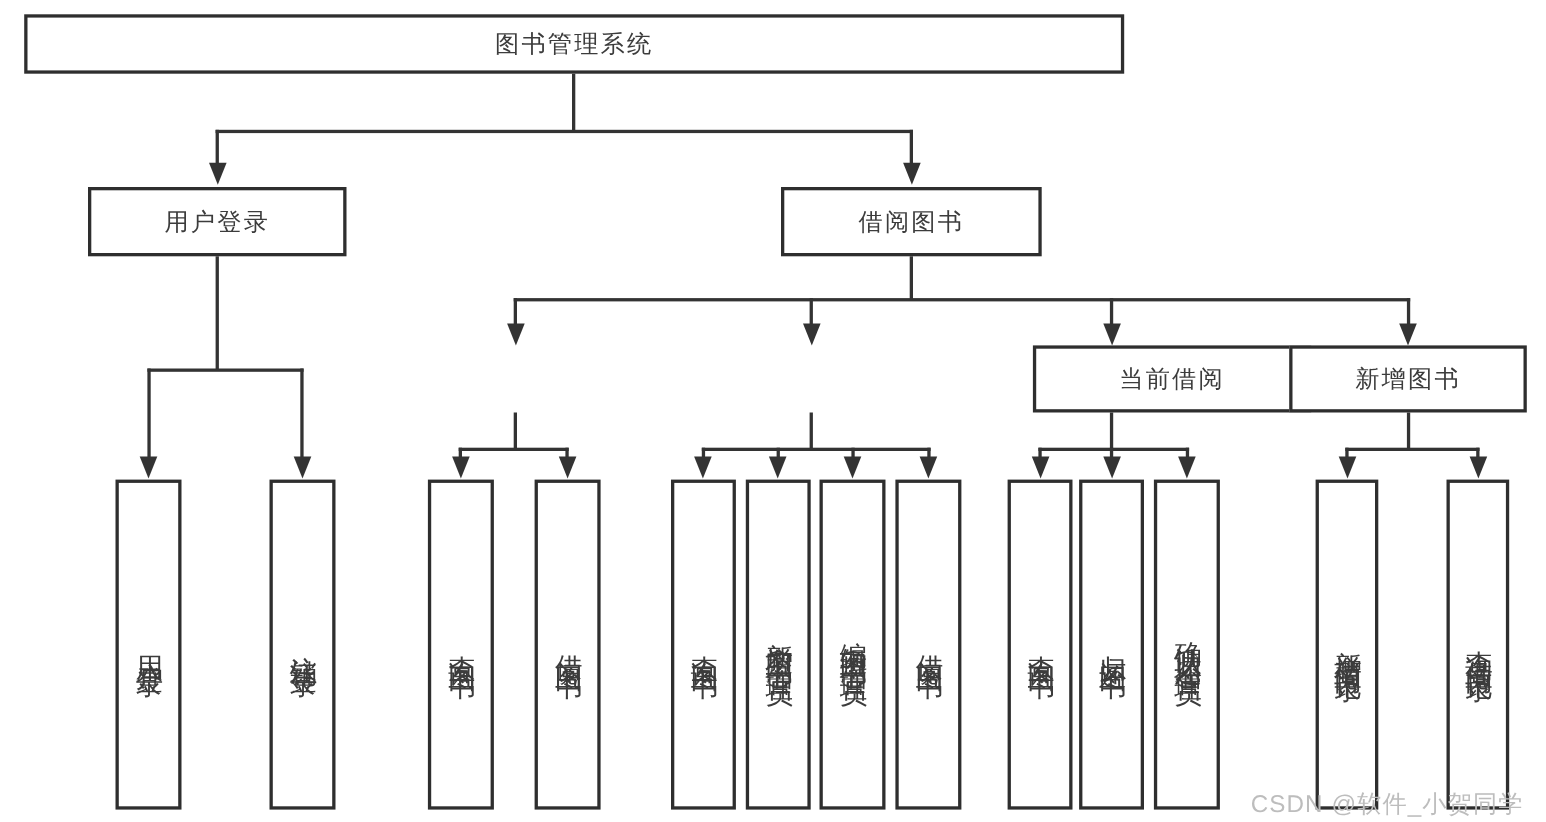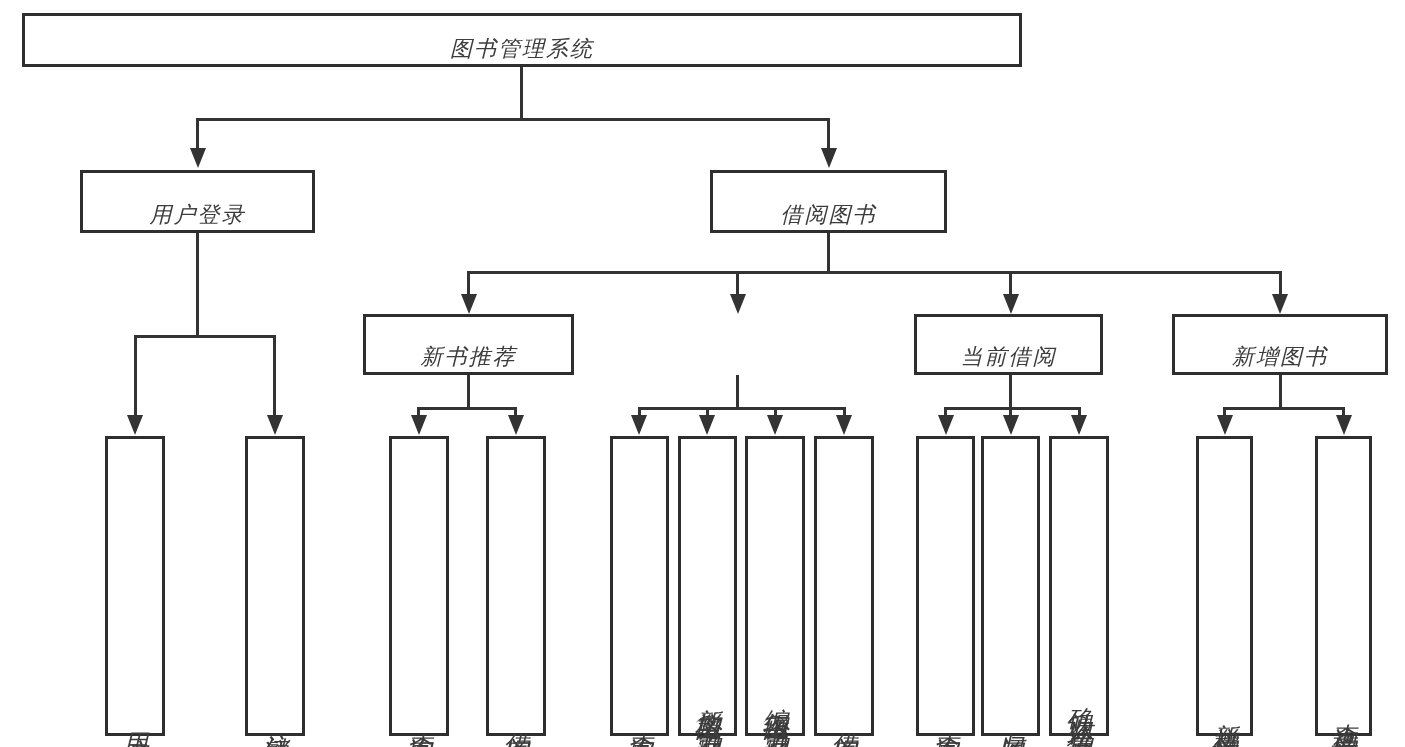--- a/index.html
+++ b/index.html
@@ -10,24 +10,23 @@
     background: #ffffff;
     font-family: "Liberation Sans", sans-serif;
     overflow: hidden;
   }
   .box {
     position: absolute;
     box-sizing: border-box;
     border: 3px solid #2e2e2e;
     background: #ffffff;
     display: flex;
-    align-items: flex-end;
+    align-items: center;
     justify-content: center;
     color: #3c3c3c;
-    font-style: italic;
   }
   .hbox { font-size: 22px; letter-spacing: 2px; white-space: nowrap; }
   .vbox span.vtext {
     writing-mode: vertical-rl;
     text-orientation: mixed;
     font-size: 25px;
     letter-spacing: 5px;
     line-height: 1;
     color: #3c3c3c;
   }
@@ -90,24 +89,21 @@
     <div class="v" style="left:467px;top:271px;height:24px"></div>
     <div class="a" style="left:461px;top:294px"></div>
     <div class="v" style="left:736px;top:271px;height:24px"></div>
     <div class="a" style="left:730px;top:294px"></div>
     <div class="v" style="left:1009px;top:271px;height:24px"></div>
     <div class="a" style="left:1003px;top:294px"></div>
     <div class="v" style="left:1279px;top:271px;height:24px"></div>
     <div class="a" style="left:1272px;top:294px"></div>
   </div>
 
-  <div class="box hbox" style="left:363px;top:314px;width:211px;height:61px">
-    <span>新书推荐</span>
-  </div>
-  <div class="box hbox" style="left:914px;top:314px;width:189px;height:61px">
+  <div class="box hbox" style="left:939px;top:314px;width:253px;height:61px">
     <span>当前借阅</span>
   </div>
   <div class="box hbox" style="left:1172px;top:314px;width:216px;height:61px">
     <span>新增图书</span>
   </div>
 
   <div>
     <div class="v" style="left:467px;top:375px;height:33px"></div>
     <div class="h" style="left:417px;top:407px;width:100px"></div>
     <div class="v" style="left:417px;top:407px;height:10px"></div>
@@ -186,14 +182,15 @@
     <span class="vtext">确认归还（管理员）</span>
   </div>
 
   <div class="box vbox" style="left:1196px;top:436px;width:57px;height:300px">
     <span class="vtext">新增借阅记录</span>
   </div>
   <div class="box vbox" style="left:1315px;top:436px;width:57px;height:300px">
     <span class="vtext">查询借阅记录</span>
   </div>
 
+  <div class="watermark">CSDN @软件_小贺同学</div>
 
 </div>
 
 </body></html>

